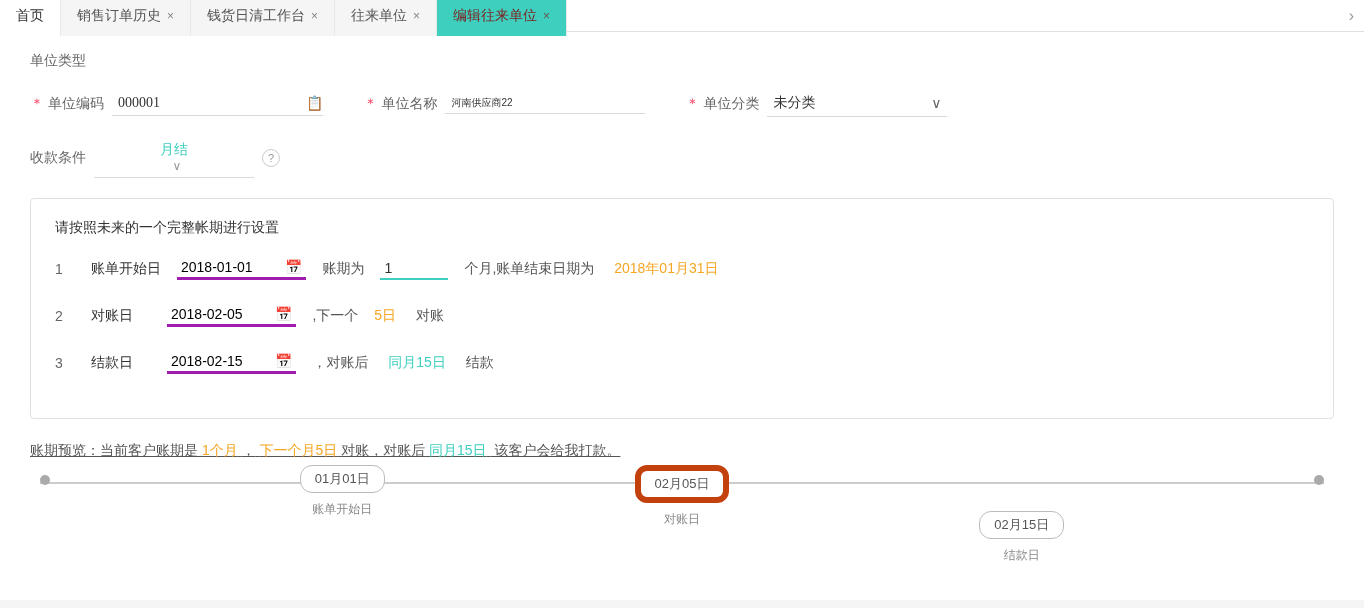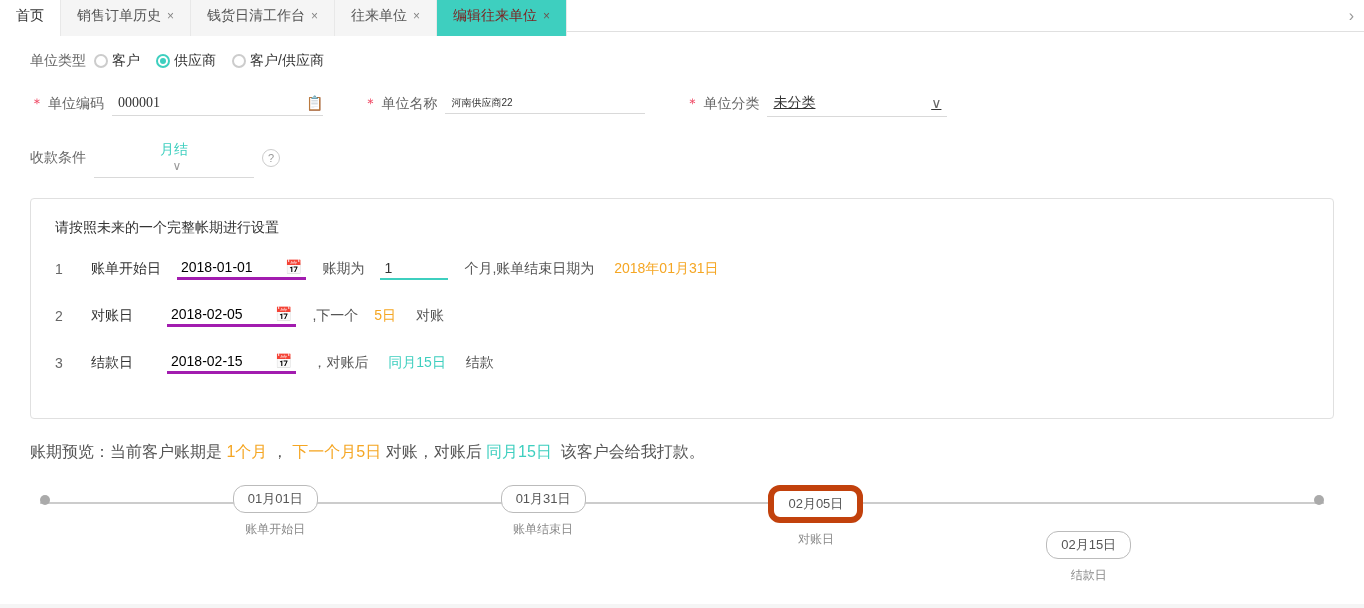--- a/index.html
+++ b/index.html
@@ -234,43 +234,43 @@
       border: none;
       outline: none;
       font-size: 14px;
       background: transparent;
       width: 60px;
       color: #333;
     }
 
     
     .preview-text {
-      font-size: 16px;
+      font-size: 14px;
       color: #555;
-      margin-bottom: 20px;
+      margin-bottom: 4px;
       line-height: 1.6;
+      text-decoration: underline;
     }
 
     .unit-name-input {
       border: none;
       border-bottom: 1px solid #d9d9d9;
       outline: none;
       padding: 4px 6px;
       font-size: 10px;
       color: #333;
       min-width: 200px;
       background: transparent;
     }
     .classification-select {
       display: flex;
       align-items: center;
       border-bottom: 1px solid #d9d9d9;
       padding: 4px 6px;
       min-width: 180px;
-      text-decoration: underline;
     }
     .classification-value {
       flex: 1;
       color: #333;
     }
     .classification-arrow {
       color: #666;
       font-size: 14px;
     }
   </style>
@@ -298,34 +298,20 @@
     <span class="close-icon">×</span>
   </div>
   <div class="tabs-arrow">›</div>
 </div>
 
 <div class="content-area">
 
   <div class="form-row">
     <div class="form-item">
       <span class="form-label">单位类型</span>
-      <div class="radio-group">
-        <label class="radio-item">
-          <div class="radio-circle"></div>
-          <span>客户</span>
-        </label>
-        <label class="radio-item">
-          <div class="radio-circle checked"></div>
-          <span>供应商</span>
-        </label>
-        <label class="radio-item">
-          <div class="radio-circle"></div>
-          <span>客户/供应商</span>
-        </label>
-      </div>
     </div>
   </div>
 
   <div class="form-row">
     <div class="form-item">
       <span class="required-mark">＊</span>
       <span class="form-label">单位编码</span>
       <div class="input-with-icon">
         <input class="input-field" type="text" style="min-width: 140px; border: none;" value="000001">
         <span class="calendar-icon">📋</span>
@@ -418,24 +404,20 @@
 
       <div style="display:flex; flex-direction:column; align-items:center; margin-top:10px;">
         <div style="width:10px; height:10px; border-radius:50%; background:#aaa;"></div>
       </div>
 
       <div style="display:flex; flex-direction:column; align-items:center;">
         <div style="border:1px solid #bbb; border-radius:12px; padding:4px 14px; font-size:13px; color:#555; background:#fff; margin-bottom:8px;">01月01日</div>
         <div style="font-size:12px; color:#888;">账单开始日</div>
       </div>
 
-      <div style="display:flex; flex-direction:column; align-items:center;">
-        <div style="border:1px solid #bbb; border-radius:12px; padding:4px 14px; font-size:13px; color:#555; background:#fff; margin-bottom:8px;">01月31日</div>
-        <div style="font-size:12px; color:#888;">账单结束日</div>
-      </div>
 
       <div style="display:flex; flex-direction:column; align-items:center;">
         <div style="border:6px solid #c2410c; border-radius:12px; padding:4px 14px; font-size:13px; color:#555; background:#fff; margin-bottom:8px;">02月05日</div>
         <div style="font-size:12px; color:#888;">对账日</div>
       </div>
 
       <div style="display:flex; flex-direction:column; align-items:center;">
         <div style="border:1px solid #bbb; border-radius:12px; padding:4px 14px; font-size:13px; color:#555; background:#fff; margin-bottom:8px;margin-top:46px;">02月15日</div>
         <div style="font-size:12px; color:#888;">结款日</div>
       </div>

